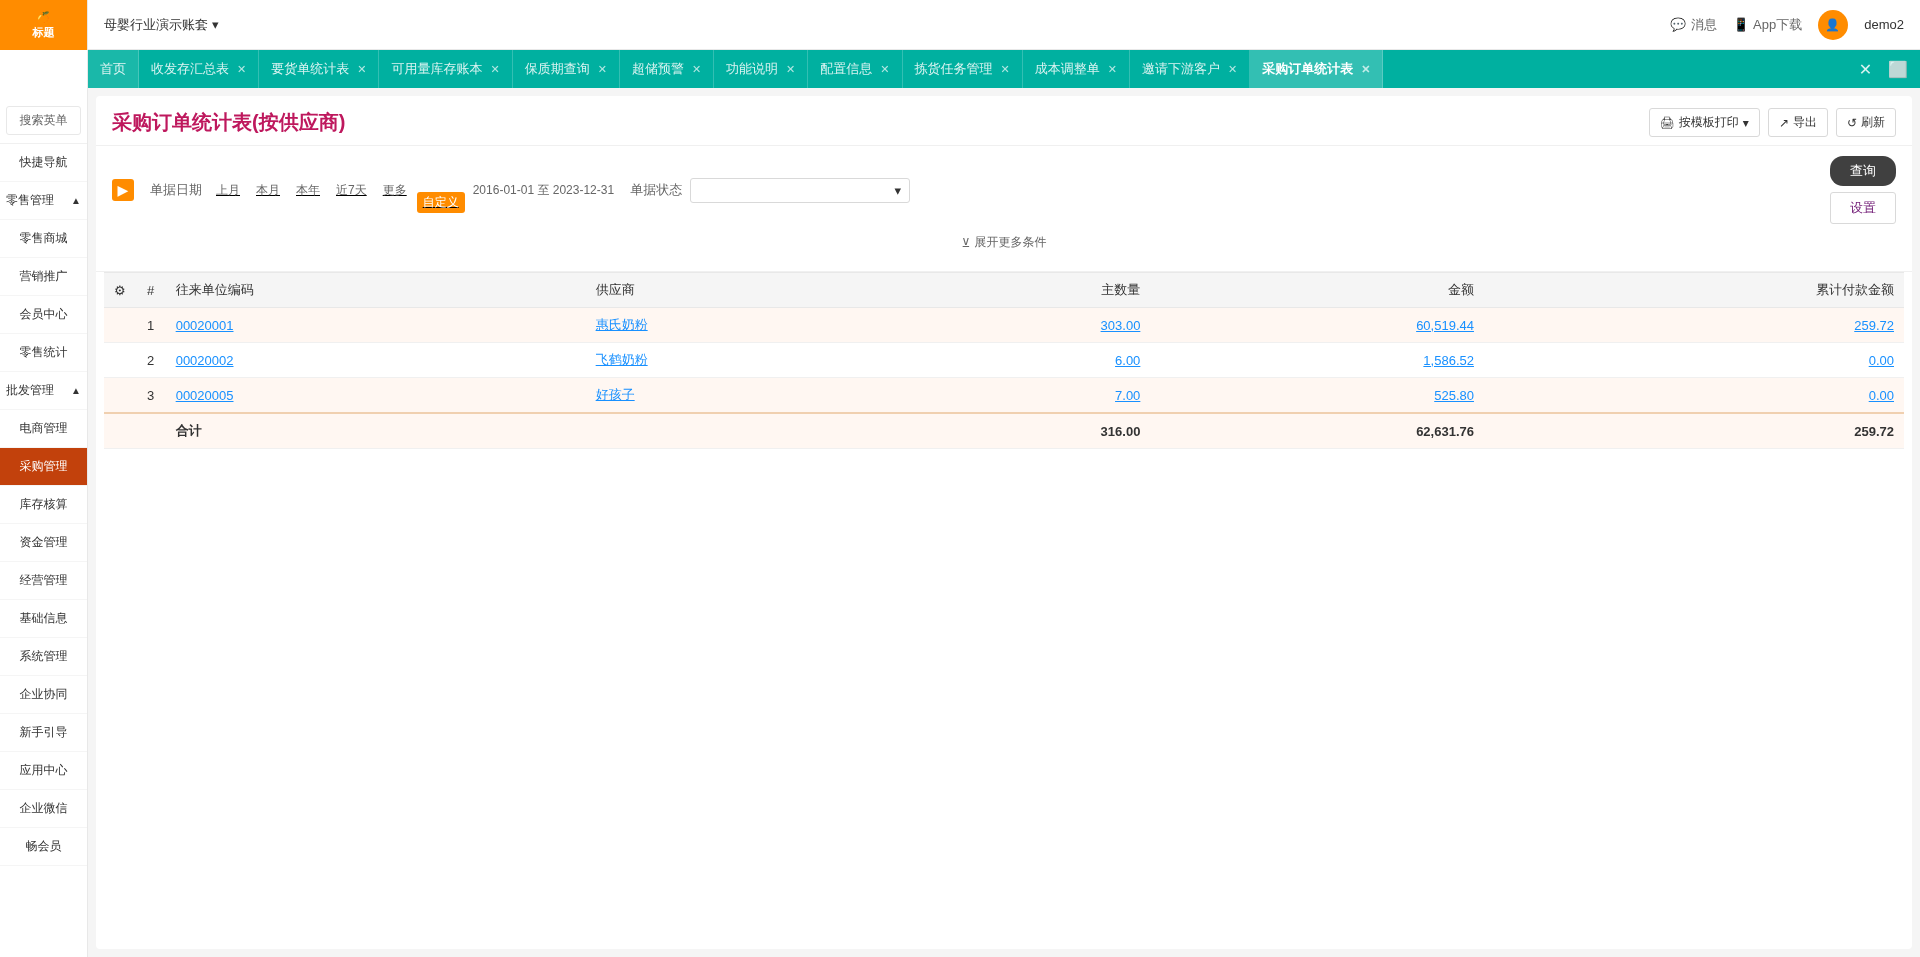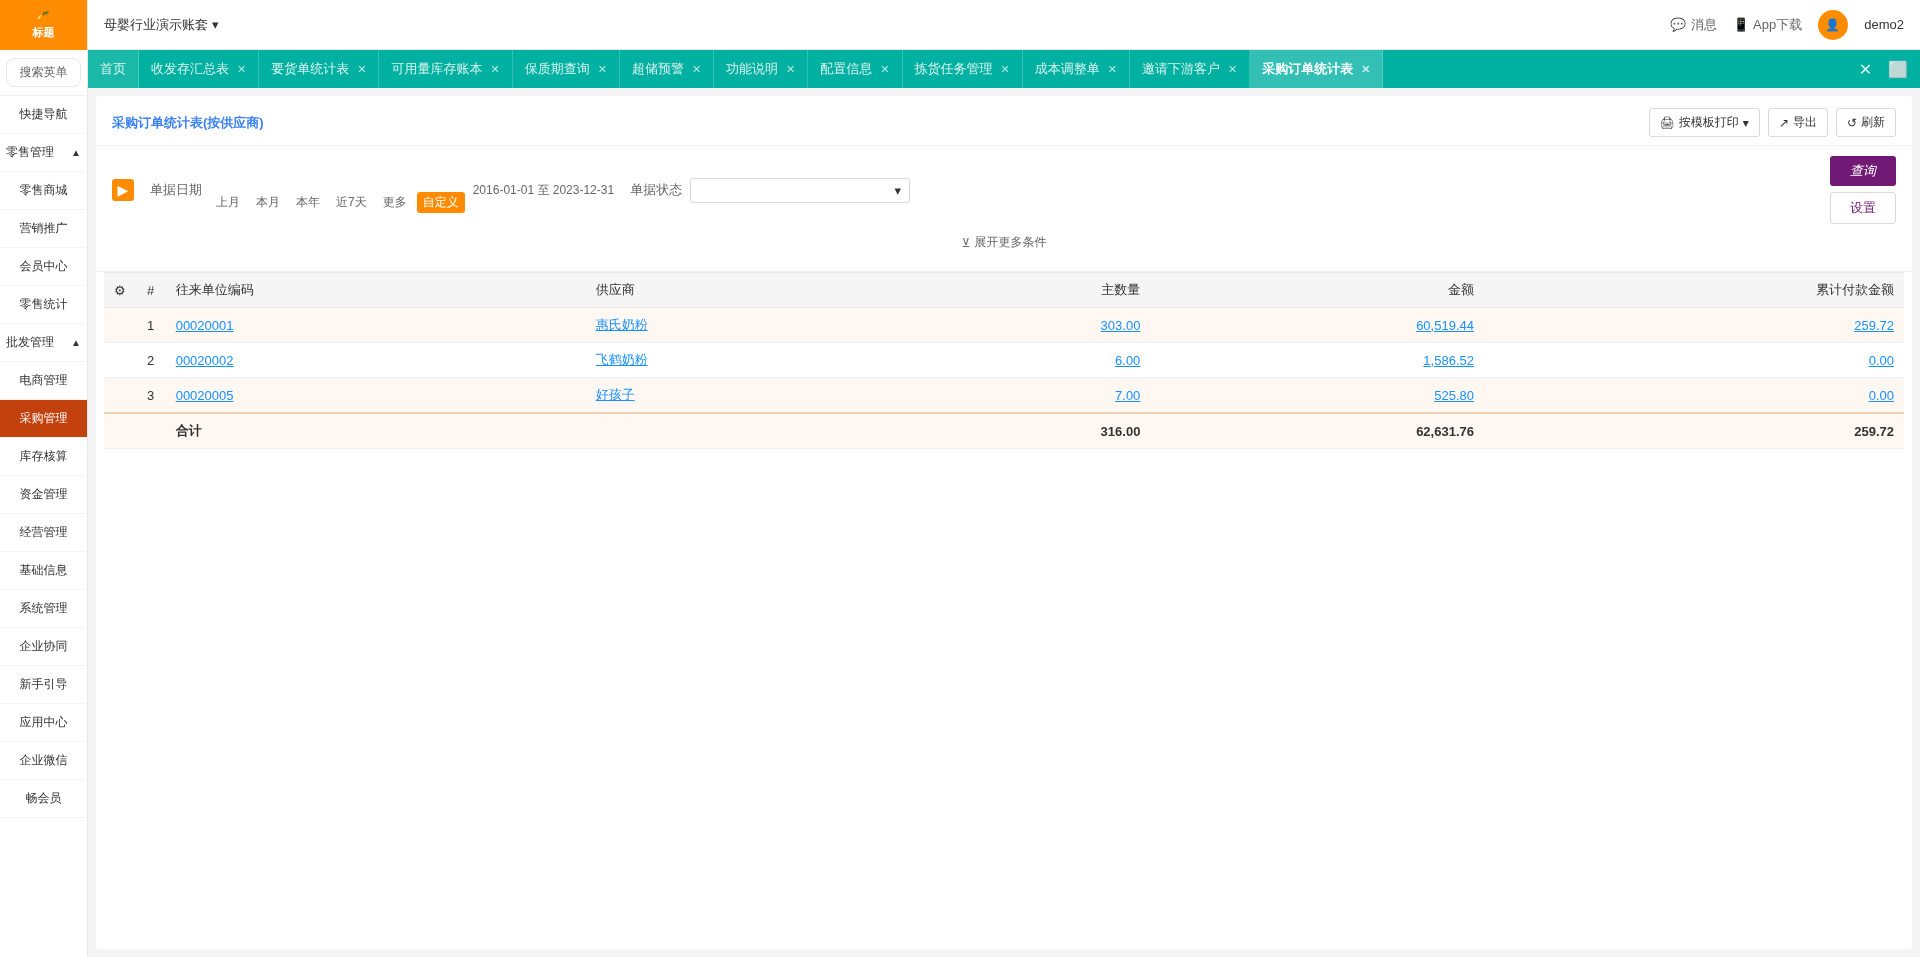--- a/index.html
+++ b/index.html
@@ -29,25 +29,26 @@
     }
     .sidebar-search {
       padding: 8px 6px;
       border-bottom: 1px solid #f0f0f0;
     }
     .sidebar-search-btn {
       width: 100%;
       padding: 5px 2px;
       background: #fff;
       border: 1px solid #e8e8e8;
-      border-radius: 8px;
+      border-radius: 3px;
       color: #666;
       font-size: 12px;
       cursor: pointer;
       text-align: center;
+      margin-top: 48px;
     }
     .sidebar-nav-item {
       padding: 10px 6px;
       text-align: center;
       color: #333;
       font-size: 12px;
       cursor: pointer;
       border-bottom: 1px solid #f5f5f5;
       display: flex;
       flex-direction: column;
@@ -171,23 +172,23 @@
       min-height: calc(100% - 16px);
     }
     .page-header {
       padding: 12px 16px 8px;
       display: flex;
       align-items: center;
       justify-content: space-between;
       border-bottom: 1px solid #f0f0f0;
     }
     .page-title {
-      font-size: 13px;
+      font-size: 20px;
       font-weight: bold;
-      color: #3b82f6;
+      color: #be185d;
     }
     .page-header-actions {
       display: flex;
       align-items: center;
       gap: 8px;
     }
     .btn-print {
       display: flex;
       align-items: center;
       gap: 4px;
@@ -255,22 +256,23 @@
       gap: 8px;
       flex-shrink: 0;
     }
     .filter-label {
       color: #666;
       font-size: 13px;
       white-space: nowrap;
     }
     .filter-date-shortcuts {
       display: flex;
-      align-items: flex-end;
+      align-items: center;
       gap: 4px;
+      text-decoration: underline;
     }
     .date-shortcut {
       padding: 2px 6px;
       font-size: 12px;
       color: #666;
       cursor: pointer;
       border-radius: 2px;
     }
     .date-shortcut.custom {
       background: #ff8c00;
@@ -301,27 +303,26 @@
       align-items: center;
       gap: 4px;
       color: #666;
       font-size: 12px;
       cursor: pointer;
       margin: 0 auto;
       padding: 6px 0 2px;
     }
     .btn-query {
       padding: 6px 20px;
-      background: #701a75;
+      background: #404040;
       color: white;
       border: none;
-      border-radius: 3px;
-      font-size: 13px;
-      cursor: pointer;
-      font-style: italic;
+      border-radius: 13px;
+      font-size: 13px;
+      cursor: pointer;
     }
     .btn-settings {
       padding: 6px 14px;
       background: #fff;
       color: #701a75;
       border: 1px solid #d9d9d9;
       border-radius: 3px;
       font-size: 13px;
       cursor: pointer;
     }

